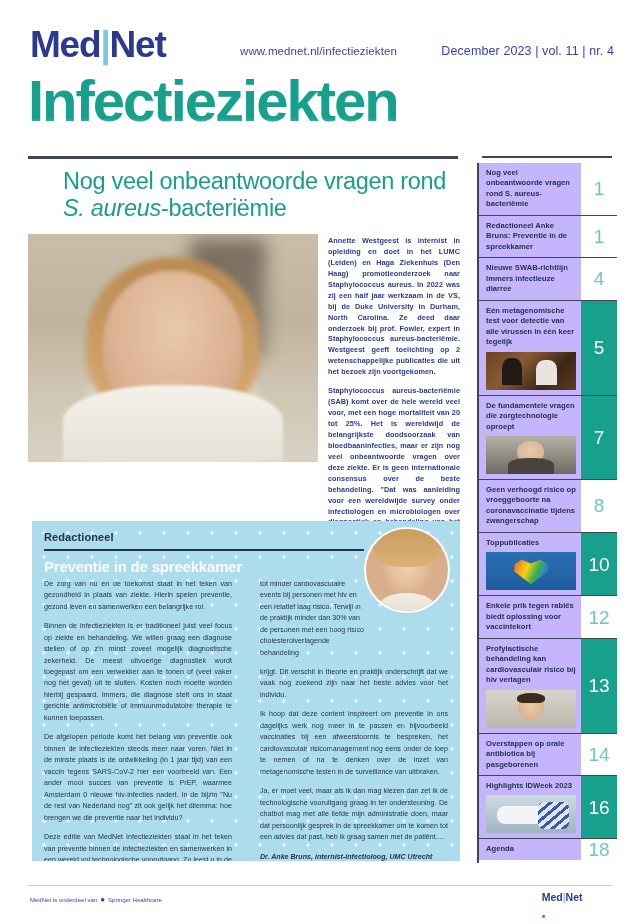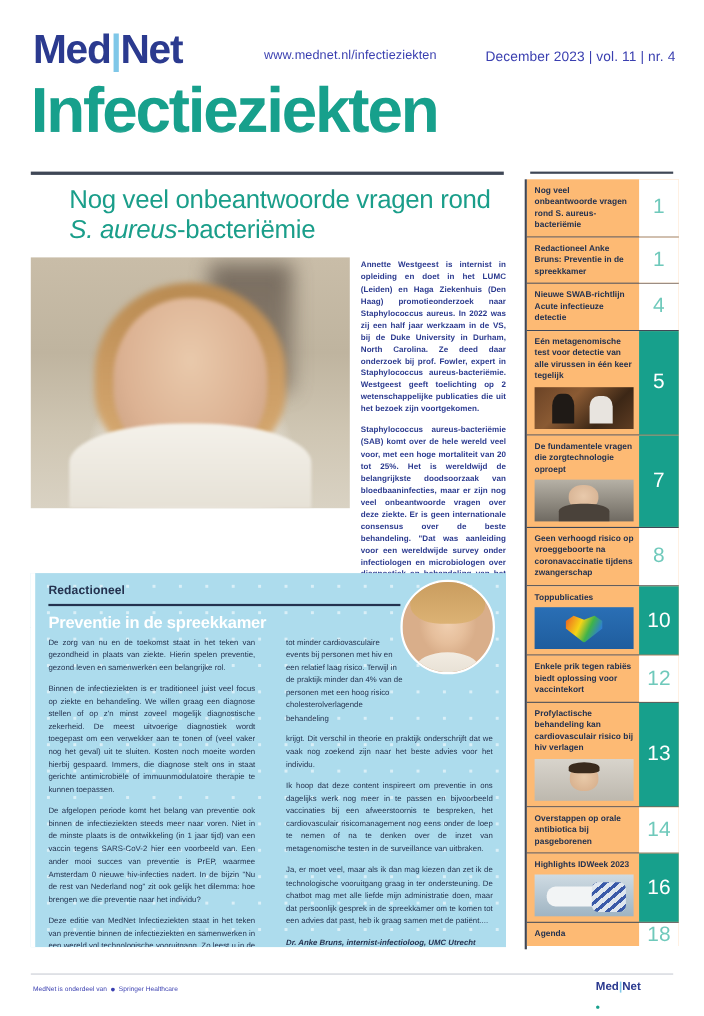--- a/index.html
+++ b/index.html
@@ -144,21 +144,21 @@
   .ed-p.narrow { width: 108px; text-align: left; }
   .ed-sign { margin-top: 9px; font-size: 7.1px; font-weight: bold; font-style: italic; color: #24324f; }
 
   
   .toc {
     position: absolute; left: 477px; top: 163px; width: 140px; height: 700px;
     border-left: 2px solid #3f4756;
   }
   .toc-item {
     position: relative; display: flex; align-items: stretch;
-    border-bottom: 1.4px solid #3f4756; background: #fdba74;
+    border-bottom: 1.4px solid #3f4756; background: #c4b5fd;
   }
   .toc-item:last-child { border-bottom: none; }
   .toc-left { flex: 1; padding: 5px 5px 5px 7px; min-width: 0; }
   .toc-label {
     font-size: 7.6px; line-height: 1.38; font-weight: bold; color: #24324f; letter-spacing: .02px;
   }
   .toc-thumb { margin-top: 4px; width: 100%; height: 38px; overflow: hidden; }
   .toc-num-box {
     flex: 0 0 36px; display: flex; align-items: center; justify-content: center;
   }
@@ -253,21 +253,21 @@
       <div class="ed-photo"></div>
 
       <div class="ed-cols">
         <div class="ed-col left">
           <p class="ed-p">De zorg van nu en de toekomst staat in het teken van gezondheid in plaats van ziekte. Hierin spelen preventie, gezond leven en samenwerken een belangrijke rol.</p>
           <p class="ed-p">Binnen de infectieziekten is er traditioneel juist veel focus op ziekte en behandeling. We willen graag een diagnose stellen of op z'n minst zoveel mogelijk diagnostische zekerheid. De meest uitvoerige diagnostiek wordt toegepast om een verwekker aan te tonen of (veel vaker nog het geval) uit te sluiten. Kosten noch moeite worden hierbij gespaard. Immers, die diagnose stelt ons in staat gerichte antimicrobiële of immuunmodulatoire therapie te kunnen toepassen.</p>
           <p class="ed-p">De afgelopen periode komt het belang van preventie ook binnen de infectieziekten steeds meer naar voren. Niet in de minste plaats is de ontwikkeling (in 1 jaar tijd) van een vaccin tegens SARS-CoV-2 hier een voorbeeld van. Een ander mooi succes van preventie is PrEP, waarmee Amsterdam 0 nieuwe hiv-infecties nadert. In de bijzin "Nu de rest van Nederland nog" zit ook gelijk het dilemma: hoe brengen we die preventie naar het individu?</p>
           <p class="ed-p">Deze editie van MedNet Infectieziekten staat in het teken van preventie binnen de infectieziekten en samenwerken in een wereld vol technologische vooruitgang. Zo leest u in de toppublicaties dat bestrijding van ondervoeding tuberculose kan voorkomen en ook dat het gebruik van een statine leidt</p>
         </div>
         <div class="ed-col right">
-          <p class="ed-p narrow">tot minder cardiovasculaire events bij personen met hiv en een relatief laag risico. Terwijl in de praktijk minder dan 4% van de personen met een hoog risico cholesterolverlagende behandeling</p>
+          <p class="ed-p narrow">tot minder cardiovasculaire events bij personen met hiv en een relatief laag risico. Terwijl in de praktijk minder dan 30% van de personen met een hoog risico cholesterolverlagende behandeling</p>
           <p class="ed-p">krijgt. Dit verschil in theorie en praktijk onderschrijft dat we vaak nog zoekend zijn naar het beste advies voor het individu.</p>
           <p class="ed-p">Ik hoop dat deze content inspireert om preventie in ons dagelijks werk nog meer in te passen en bijvoorbeeld vaccinaties bij een afweerstoornis te bespreken, het cardiovasculair risicomanagement nog eens onder de loep te nemen of na te denken over de inzet van metagenomische testen in de surveillance van uitbraken.</p>
           <p class="ed-p">Ja, er moet veel, maar als ik dan mag kiezen dan zet ik de technologische vooruitgang graag in ter ondersteuning. De chatbot mag met alle liefde mijn administratie doen, maar dat persoonlijk gesprek in de spreekkamer om te komen tot een advies dat past, heb ik graag samen met de patiënt....</p>
           <div class="ed-sign">Dr. Anke Bruns, internist-infectioloog, UMC Utrecht</div>
         </div>
       </div>
     </div>
   </div>
 
   <div class="toc">
@@ -285,21 +285,21 @@
       <div class="toc-left">
           <div class="toc-label">Redactioneel Anke Bruns: Preventie in de spreekkamer</div>
         </div>
       <div class="toc-num-box">
           <span class="toc-num">1</span>
         </div>
     </div>
 
     <div class="toc-item plain">
       <div class="toc-left">
-          <div class="toc-label">Nieuwe SWAB-richtlijn Acute infectieuze detectie</div>
+          <div class="toc-label">Nieuwe SWAB-richtlijn Immers infectieuze diarree</div>
         </div>
       <div class="toc-num-box">
           <span class="toc-num">4</span>
         </div>
     </div>
 
     <div class="toc-item teal">
       <div class="toc-left">
         <div class="toc-label">Eén metagenomische test voor detectie van alle virussen in één keer tegelijk</div>
         <div class="toc-thumb th-lecture"></div>

